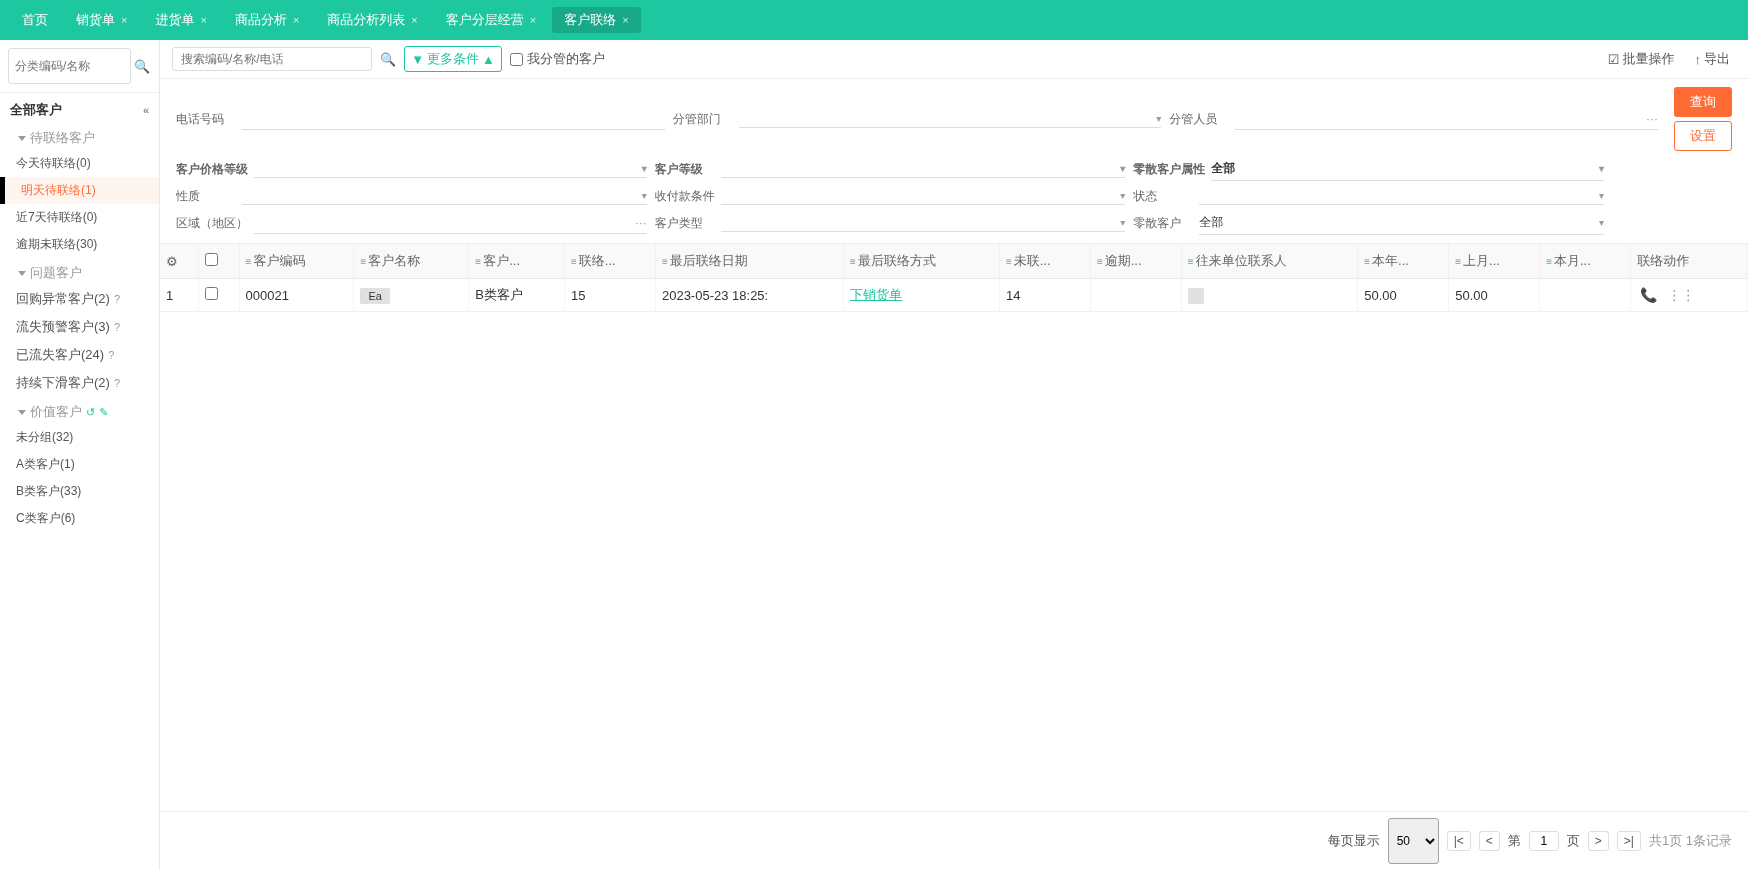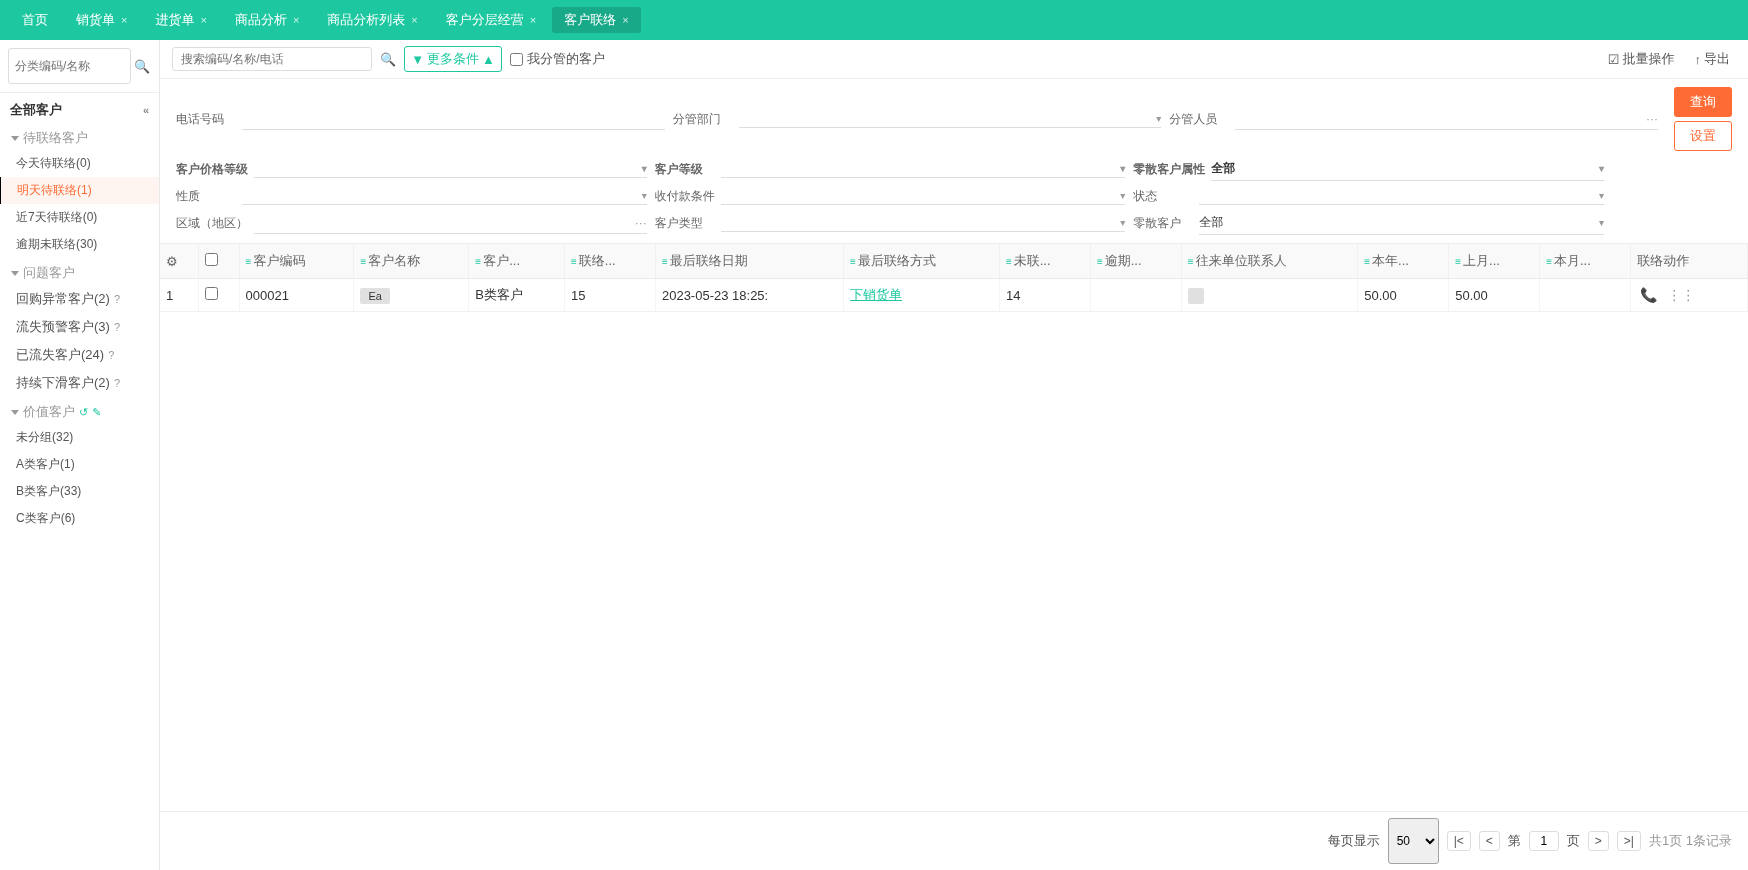--- a/index.html
+++ b/index.html
@@ -70,23 +70,23 @@
     .sidebar-section-title .icon { color: #888; font-size: 11px; }
     .sidebar-item {
       padding: 5px 10px 5px 16px;
       font-size: 12px;
       color: #555;
       cursor: pointer;
       display: flex;
       align-items: center;
       gap: 4px;
     }
-    .sidebar-item.active { background: #fff5f0; color: #ff6b35; border-left: 1px solid #000000; }
+    .sidebar-item.active { background: #fff5f0; color: #ff6b35; border-left: 5px solid #000000; }
     .sidebar-group-title {
-      padding: 6px 11px 3px;
+      padding: 6px 18px 3px;
       font-size: 12px;
       color: #999;
       display: flex;
       align-items: center;
       gap: 4px;
     }
     .arrow-down { display: inline-block; width: 0; height: 0; border-left: 4px solid transparent; border-right: 4px solid transparent; border-top: 5px solid #999; }
 
     
     .content {

